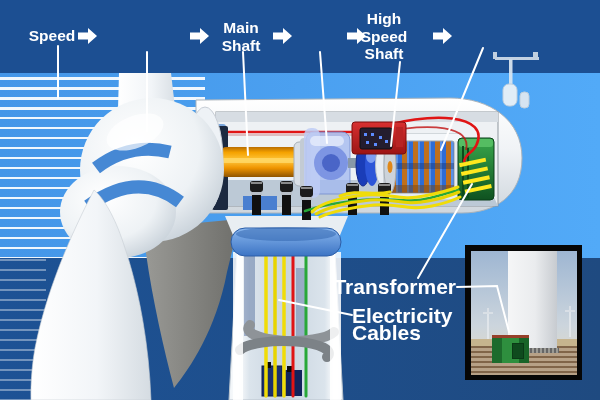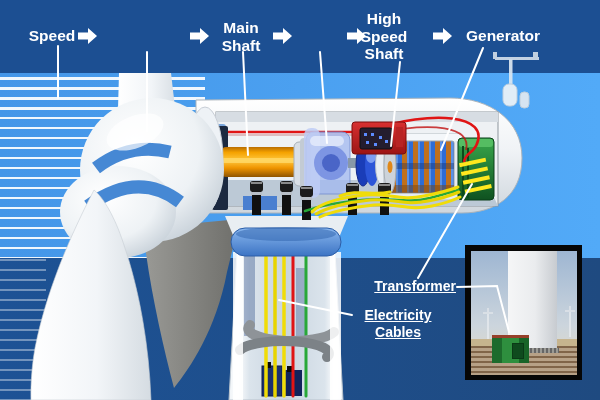--- a/index.html
+++ b/index.html
@@ -17,23 +17,23 @@
     background:repeating-linear-gradient(to bottom,rgba(255,255,255,.92) 0 2.5px,rgba(255,255,255,0) 2.5px 10px);}
   .stripes-footer{position:absolute;left:0;top:259px;width:46px;height:141px;z-index:1;
     background:repeating-linear-gradient(to bottom,rgba(255,255,255,.38) 0 2.5px,rgba(255,255,255,0) 2.5px 10px);}
   
   .scene{position:absolute;left:0;top:0;z-index:2;}
   .lines{position:absolute;left:0;top:0;z-index:4;pointer-events:none;}
   
   .step,.callout{position:absolute;color:#fff;font-weight:bold;white-space:pre-line;z-index:5;}
   .step{top:36px;transform:translate(-50%,-50%);font-size:15.5px;line-height:17.5px;text-align:center;}
   .arrow{position:absolute;top:36px;transform:translate(-50%,-50%);z-index:5;}
-  .callout{font-size:14px;line-height:17px;text-decoration:underline;}
+  .callout{font-size:21px;line-height:17px;}
   .callout.transformer{left:330px;top:278px;width:126px;text-align:right;}
-  .callout.cables{left:352px;top:307px;width:92px;text-align:center;}
+  .callout.cables{left:352px;top:307px;width:92px;text-align:left;}
   
   .inset{position:absolute;left:465px;top:245px;width:117px;height:135px;background:#060606;z-index:3;}
   .photo{position:absolute;left:6px;top:6px;width:106px;height:124px;overflow:hidden;
     background:linear-gradient(#9eb6d2,#ccd5dd 60%,#d6d7d2 75%);}
   .ph-grass{position:absolute;left:0;top:88px;width:106px;height:8px;background:#c6b48e;}
   .ph-field{position:absolute;left:0;top:95px;width:106px;height:29px;
     background:#ad9476 repeating-linear-gradient(to bottom,rgba(92,62,36,.55) 0 2px,rgba(255,255,255,.12) 2px 5px);}
   .ph-tower{position:absolute;left:37px;top:0;width:49px;height:99px;
     background:linear-gradient(to right,#f5f6f7,#eaecee 55%,#c7cbd0);}
   .ph-tower-base{position:absolute;left:35px;top:97px;width:53px;height:5px;
@@ -345,21 +345,20 @@
       <path d="M279,300 L352,315"></path>
     </g>
   </svg>
 
   <div class="step" style="left:52px;">Speed</div>
   <div class="step" style="left:241px;">Main
 Shaft</div>
   <div class="step" style="left:384px;">High
 Speed
 Shaft</div>
-  <div class="step" style="left:503px;">Generator</div>
 
   <svg class="arrow" style="left:88px;" width="20" height="17">
       <polygon points="0,5 10,5 10,0.5 19,8.5 10,16.5 10,12 0,12" fill="#ffffff"></polygon>
     </svg>
   <svg class="arrow" style="left:200px;" width="20" height="17">
       <polygon points="0,5 10,5 10,0.5 19,8.5 10,16.5 10,12 0,12" fill="#ffffff"></polygon>
     </svg>
   <svg class="arrow" style="left:283px;" width="20" height="17">
       <polygon points="0,5 10,5 10,0.5 19,8.5 10,16.5 10,12 0,12" fill="#ffffff"></polygon>
     </svg>

